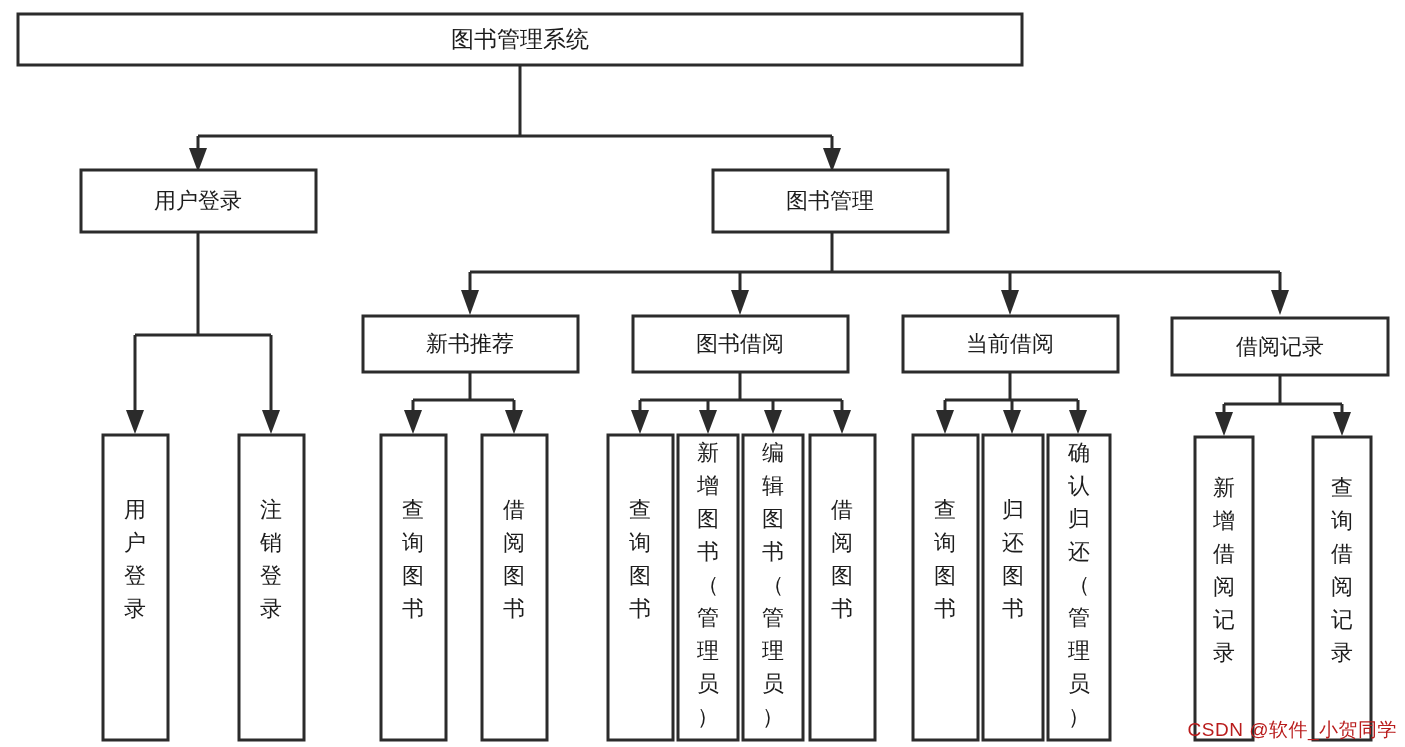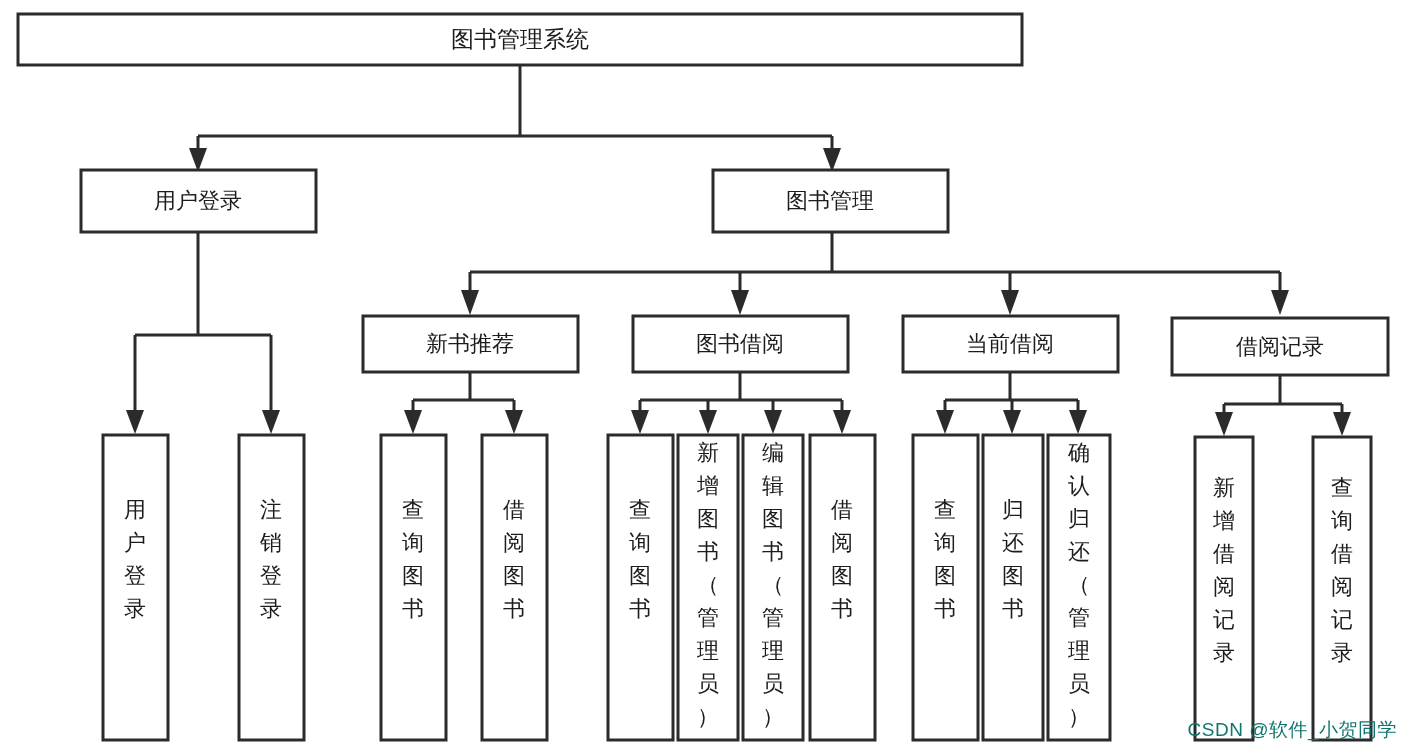--- a/index.html
+++ b/index.html
@@ -56,21 +56,21 @@
     font-family: "Liberation Sans", "DejaVu Sans", sans-serif;
     font-size: 22px;
     text-anchor: middle;
   }
   .watermark {
     position: absolute;
     right: 8px;
     bottom: 4px;
     font-family: "Liberation Sans", "DejaVu Sans", sans-serif;
     font-size: 19px;
-    color: #0f766e;
+    color: #b91c1c;
     letter-spacing: 0.5px;
     white-space: nowrap;
     user-select: none;
   }
 </style>
 </head>
 <body>
 
 <div id="diagram-root">
 

